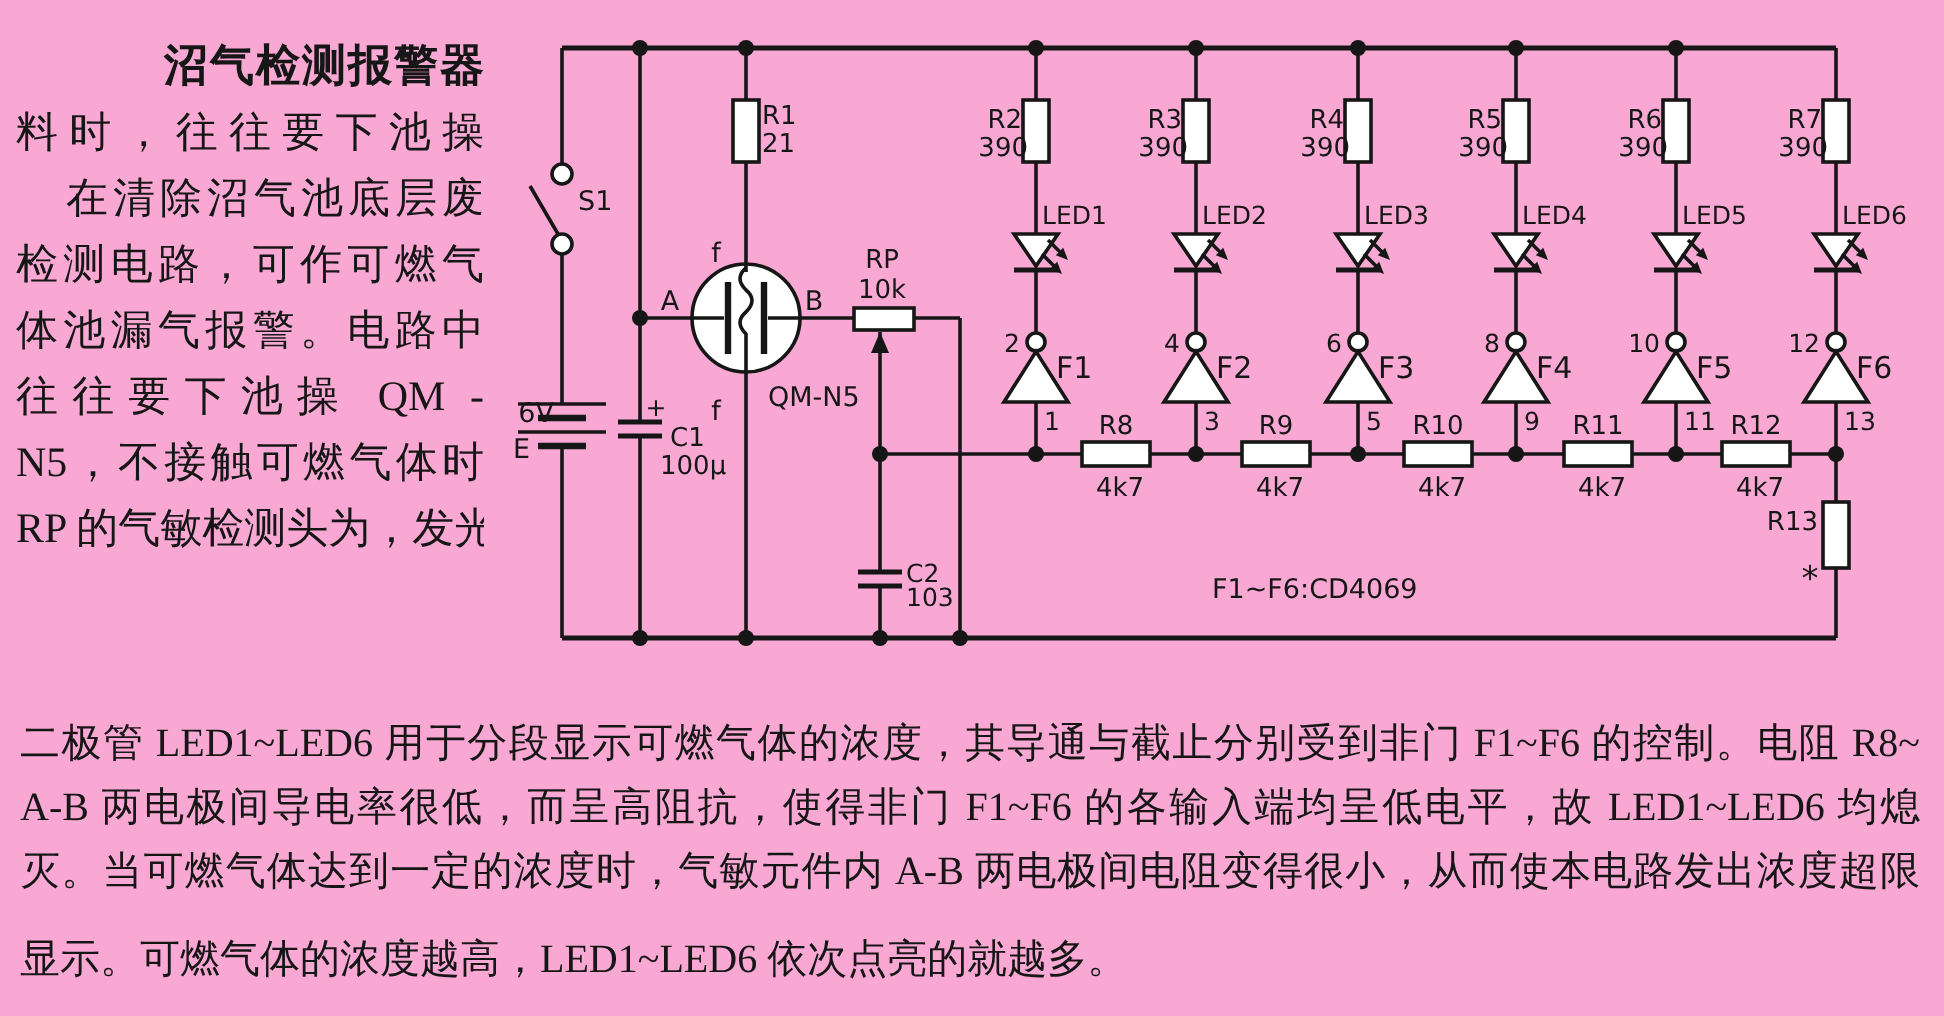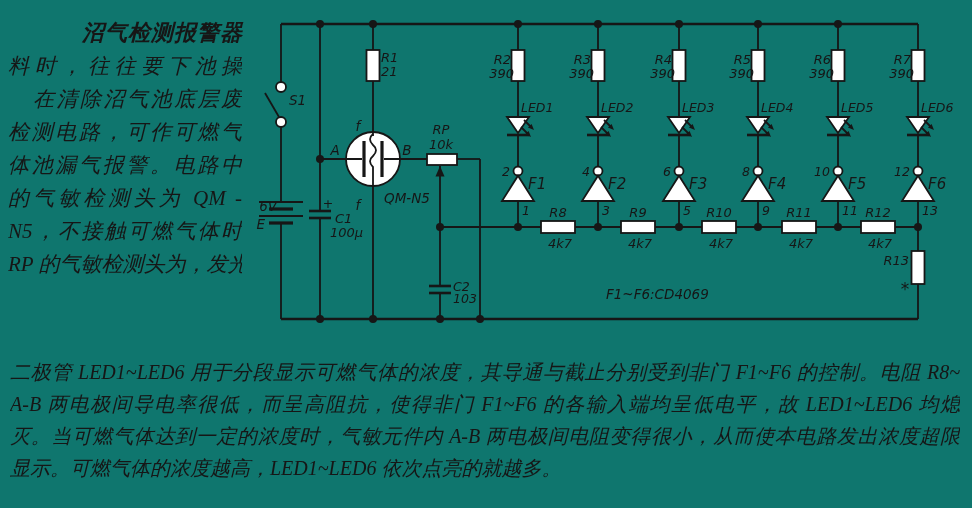--- a/index.html
+++ b/index.html
@@ -1,27 +1,27 @@
 <!DOCTYPE html>
 <html><head>
 <meta charset="utf-8">
 <style>
   html,body{margin:0;padding:0;background:#e8e8e8;}
-  .page{position:relative;width:972px;height:508px;background:#0f766e;overflow:hidden;
-        font-family:"Liberation Serif","DejaVu Serif",serif;color:#161616;font-style:italic;}
+  .page{position:relative;width:972px;height:508px;background:#f9a8d4;overflow:hidden;
+        font-family:"Liberation Serif","DejaVu Serif",serif;color:#161616;}
   .title{position:absolute;left:82px;top:18px;width:160px;font-size:22px;font-weight:bold;
          letter-spacing:1px;white-space:nowrap;}
   .intro{position:absolute;left:8px;top:50px;width:234px;}
   .tline{height:33px;line-height:33px;font-size:21px;white-space:nowrap;
          text-align:justify;text-align-last:justify;overflow:hidden;}
   .tline.indent{padding-left:25px;}
   .bodytext{position:absolute;left:10px;top:356px;width:950px;}
   .bline{height:32px;line-height:32px;font-size:20px;white-space:nowrap;
          text-align:justify;text-align-last:justify;overflow:hidden;}
-  .bline.last{text-align-last:left;}
+  .bline.last{text-align-last:left;margin-top:12px;}
   svg.circuit{position:absolute;left:0;top:0;}
   .w{stroke:#161616;stroke-width:1.8;fill:none;}
   .rail{stroke:#161616;stroke-width:2.4;fill:none;}
   .w2{stroke:#161616;stroke-width:2.6;fill:none;}
   .w3{stroke:#161616;stroke-width:3.2;fill:none;}
   .comp{fill:#ffffff;stroke:#161616;stroke-width:1.8;}
   .solid{fill:#161616;stroke:none;}
   .dot{fill:#161616;stroke:none;}
   svg text{font-family:"DejaVu Sans",sans-serif;fill:#161616;}
   .lab{font-size:13px;}
@@ -35,21 +35,21 @@
 
 <div class="page">
 
   <div class="title">沼气检测报警器</div>
 
   <div class="intro">
     <div class="tline">料时，往往要下池操</div>
     <div class="tline indent">在清除沼气池底层废</div>
     <div class="tline">检测电路，可作可燃气</div>
     <div class="tline">体池漏气报警。电路中</div>
-    <div class="tline">的气敏检测头为 QM -</div>
+    <div class="tline">往往要下池操 QM -</div>
     <div class="tline">N5，不接触可燃气体时</div>
     <div class="tline">RP 的气敏检测头为，发光</div>
   </div>
 
   <svg class="circuit" width="972" height="342" viewBox="0 0 972 342">
 
     <g>
       <line class="rail" x1="281" y1="24" x2="918" y2="24"></line>
       <line class="rail" x1="281" y1="319" x2="918" y2="319"></line>
       <line class="w" x1="281" y1="24" x2="281" y2="82"></line>

